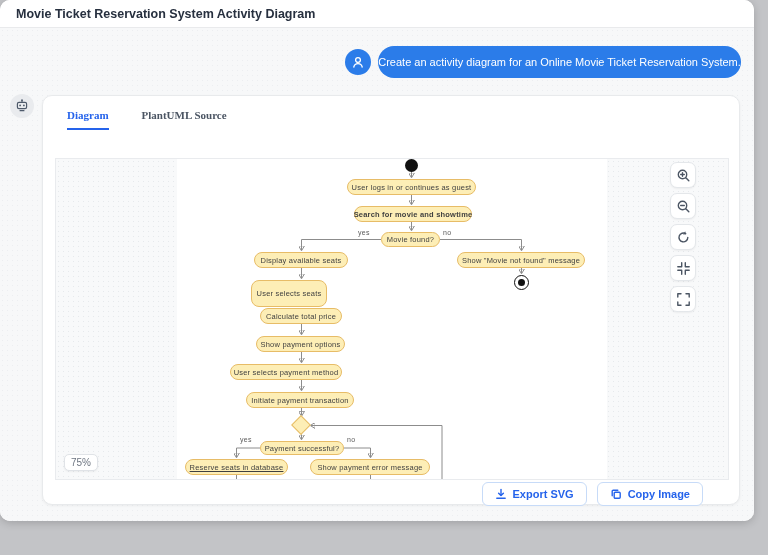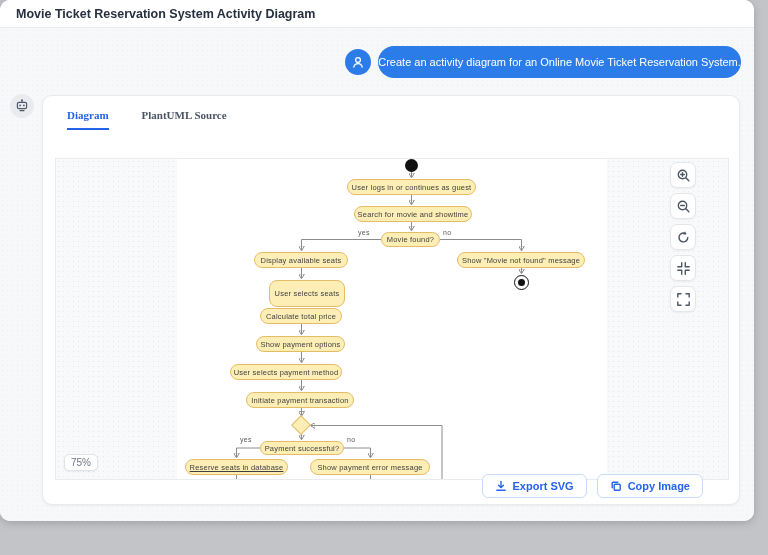--- a/index.html
+++ b/index.html
@@ -57,21 +57,21 @@
               box-shadow:0 1px 2px rgba(0,0,0,.05); }
   .zoom-btn svg { stroke:#4b5563; stroke-width:1.4; fill:none; stroke-linecap:round; stroke-linejoin:round; }
 
   .zoom-badge { position:absolute; left:8px; top:295px; background:#fff; border:1px solid #e0e3e7;
                 border-radius:5px; padding:2px 6px; font-size:10px; color:#6e7682;
                 box-shadow:0 1px 2px rgba(0,0,0,.05); }
 
   .card-actions { position:absolute; right:36px; top:378px; display:flex; gap:10px; }
   .action-btn { height:24px; display:flex; align-items:center; gap:6px; padding:0 12px;
                 background:#fff; border:1px solid #c7dbf8; border-radius:6px; color:#2563eb;
-                font-size:11px; font-weight:600; cursor:pointer; }
+                font-size:11px; font-weight:600; cursor:pointer;margin-top:8px; }
   .action-btn svg { stroke:#2563eb; stroke-width:1.4; fill:none; stroke-linecap:round; stroke-linejoin:round; }
 </style>
 </head>
 <body>
 
 <div class="window">
   <div class="app-header">
     <div class="app-title">Movie Ticket Reservation System Activity Diagram</div>
   </div>
 
@@ -127,24 +127,24 @@
           <path d="M386 322 V266.5 H255" marker-end="url(#arr)"></path>
           <path d="M204 289 H180.5 V298" marker-end="url(#arr)"></path>
           <path d="M288 289 H314.5 V298" marker-end="url(#arr)"></path>
           <path d="M180.5 316 V322"></path>
           <path d="M314.5 316 V322"></path>
         </svg>
 
         <div>
             <div class="node start" style="left: 349px; top: 0px; width: 13px; height: 13px;"></div>
             <div class="node activity" style="left: 291px; top: 20px; width: 129px; height: 16px;">User logs in or continues as guest</div>
-            <div class="node activity" style="left: 298px; top: 47px; width: 118px; height: 16px;">Search for movie and showtime</div>
+            <div class="node activity" style="left: 298px; top: 47px; width: 118px; height: 16px; font-weight: bold;">Search for movie and showtime</div>
             <div class="node decision" style="left: 325px; top: 73px; width: 59px; height: 15px;">Movie found?</div>
             <div class="node activity" style="left: 198px; top: 93px; width: 94px; height: 16px;">Display available seats</div>
-            <div class="node activity" style="left: 213px; top: 121px; width: 76px; height: 27px;">User selects seats</div>
+            <div class="node activity" style="left: 195px; top: 121px; width: 76px; height: 27px;">User selects seats</div>
             <div class="node activity" style="left: 204px; top: 149px; width: 82px; height: 16px;">Calculate total price</div>
             <div class="node activity" style="left: 200px; top: 177px; width: 89px; height: 16px;">Show payment options</div>
             <div class="node activity" style="left: 174px; top: 205px; width: 112px; height: 16px;">User selects payment method</div>
             <div class="node activity" style="left: 190px; top: 233px; width: 108px; height: 16px;">Initiate payment transaction</div>
             <div class="node merge" style="left: 238px; top: 259px; width: 14px; height: 14px;"></div>
             <div class="node decision" style="left: 204px; top: 282px; width: 84px; height: 14px;">Payment successful?</div>
             <div class="node activity" style="left: 129px; top: 300px; width: 103px; height: 16px; text-decoration: underline;">Reserve seats in database</div>
             <div class="node activity" style="left: 254px; top: 300px; width: 120px; height: 16px;">Show payment error message</div>
             <div class="node activity" style="left: 401px; top: 93px; width: 128px; height: 16px;">Show "Movie not found" message</div>
             <div class="node end" style="left: 458px; top: 116px; width: 15px; height: 15px;">

